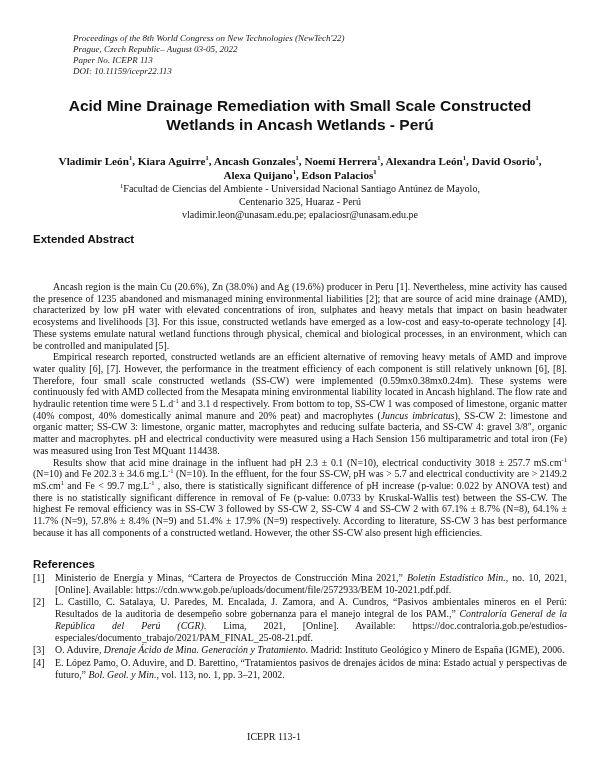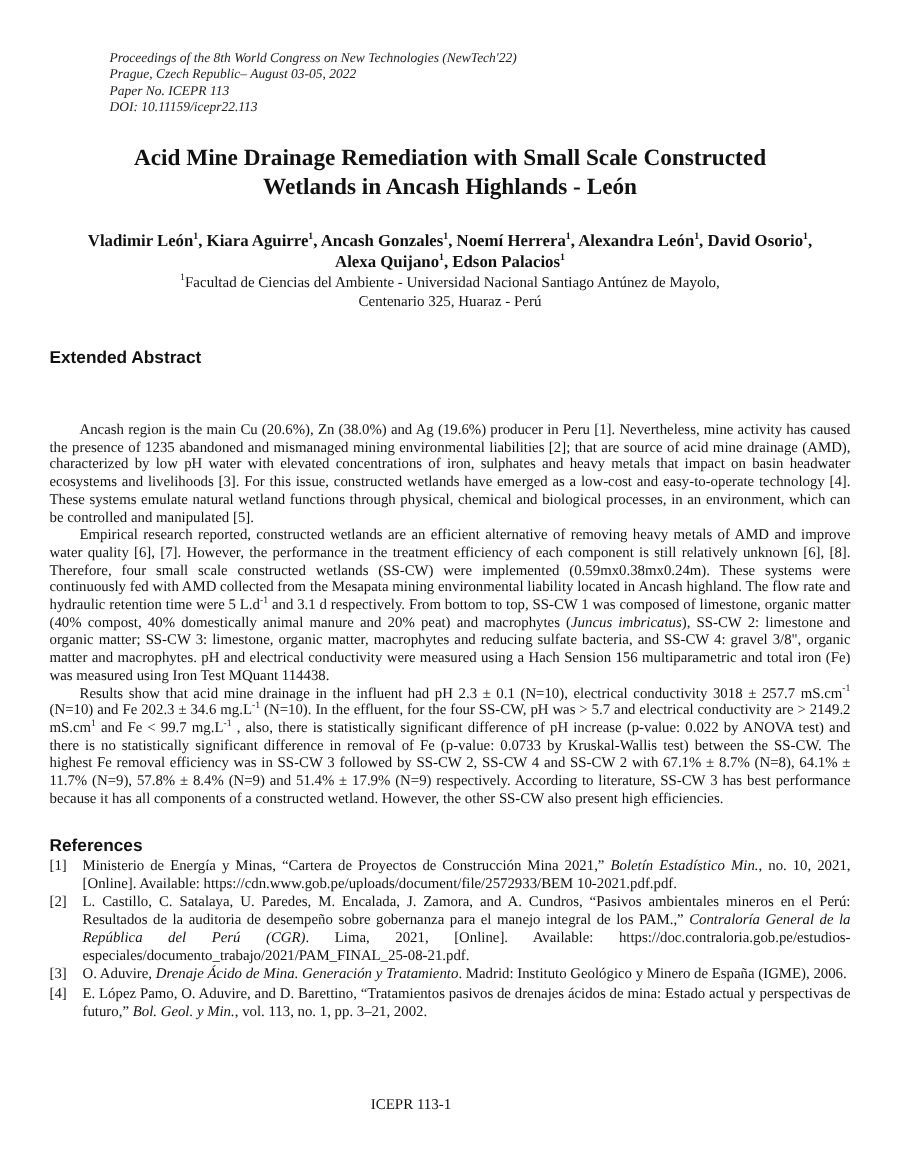--- a/index.html
+++ b/index.html
@@ -7,21 +7,21 @@
     width: 600px; height: 776px; position: relative; overflow: hidden;
     font-family: "Liberation Serif", serif; color: #111;
   }
   .header {
     position: absolute; left: 33px; top: 33px;
     font-style: italic; font-size: 9px; line-height: 11px; color: #222; margin-left: 40px;
   }
   .header div { white-space: nowrap; }
   .title {
     position: absolute; left: 40px; width: 520px; top: 96px;
-    text-align: center; font-family: Liberation Serif, serif;
+    text-align: center; font-family: Liberation Sans, sans-serif;
     font-weight: bold; font-size: 15.5px; line-height: 19px; color: #111;
   }
   .authors {
     position: absolute; left: 25px; width: 550px; top: 154px;
     text-align: center; font-weight: bold; font-size: 11.2px; line-height: 14px;
   }
   .affil {
     position: absolute; left: 25px; width: 550px; top: 182px;
     text-align: center; font-size: 10px; line-height: 13px;
   }
@@ -53,41 +53,42 @@
 
 <div class="header">
   <div>Proceedings of the 8th World Congress on New Technologies (NewTech'22)</div>
   <div>Prague, Czech Republic– August 03-05, 2022</div>
   <div>Paper No. ICEPR 113</div>
   <div>DOI: 10.11159/icepr22.113</div>
 </div>
 
 <div class="title">
   <div>Acid Mine Drainage Remediation with Small Scale Constructed</div>
-  <div>Wetlands in Ancash Highlands - León</div>
+  <div>Wetlands in Ancash Wetlands - Perú</div>
 </div>
 
 <div class="authors">
   <div>
     <span>Vladimir León</span><sup>1</sup>,
     <span>Kiara Aguirre</span><sup>1</sup>,
     <span>Ancash Gonzales</span><sup>1</sup>,
     <span>Noemí Herrera</span><sup>1</sup>,
     <span>Alexandra León</span><sup>1</sup>,
     <span>David Osorio</span><sup>1</sup>,
   </div>
   <div>
     <span>Alexa Quijano</span><sup>1</sup>,
     <span>Edson Palacios</span><sup>1</sup>
   </div>
 </div>
 
 <div class="affil">
   <div><sup>1</sup><span>Facultad de Ciencias del Ambiente - Universidad Nacional Santiago Antúnez de Mayolo,</span></div>
   <div>Centenario 325, Huaraz - Perú</div>
+  <div>vladimir.leon@unasam.edu.pe; epalaciosr@unasam.edu.pe</div>
 </div>
 
 <div class="section-head" style="top:233px;">Extended Abstract</div>
 
 <div class="abstract">
   <p>Ancash region is the main Cu (20.6%), Zn (38.0%) and Ag (19.6%) producer in Peru [1]. Nevertheless, mine activity has caused the presence of 1235 abandoned and mismanaged mining environmental liabilities [2]; that are source of acid mine drainage (AMD), characterized by low pH water with elevated concentrations of iron, sulphates and heavy metals that impact on basin headwater ecosystems and livelihoods [3]. For this issue, constructed wetlands have emerged as a low-cost and easy-to-operate technology [4]. These systems emulate natural wetland functions through physical, chemical and biological processes, in an environment, which can be controlled and manipulated [5].</p>
   <p><span>Empirical research reported, constructed wetlands are an efficient alternative of removing heavy metals of AMD and improve water quality  [6], [7]. However, the performance in the treatment efficiency of each component is still relatively unknown [6], [8]. Therefore, four small scale constructed wetlands (SS-CW) were implemented (0.59mx0.38mx0.24m). These systems were continuously fed with AMD collected from the Mesapata mining environmental liability located in Ancash highland. The flow rate and hydraulic retention time were 5 L.d</span><sup>-1</sup><span> and 3.1 d respectively. From bottom to top, SS-CW 1 was composed of limestone, organic matter (40% compost, 40% domestically animal manure and 20% peat) and macrophytes (</span><i>Juncus imbricatus</i><span>), SS-CW 2: limestone and organic matter; SS-CW 3: limestone, organic matter, macrophytes and reducing sulfate bacteria, and SS-CW 4: gravel 3/8", organic matter and macrophytes. pH and electrical conductivity were measured using a Hach Sension 156 multiparametric and total iron (Fe) was measured using Iron Test MQuant 114438.</span></p>
   <p><span>Results show that acid mine drainage in the influent had pH 2.3 ± 0.1 (N=10), electrical conductivity 3018 ± 257.7 mS.cm</span><sup>-1</sup><span> (N=10) and Fe 202.3 ± 34.6 mg.L</span><sup>-1</sup><span> (N=10). In the effluent, for the four SS-CW, pH was &gt; 5.7 and electrical conductivity are &gt; 2149.2 mS.cm</span><sup>1</sup><span> and Fe &lt; 99.7 mg.L</span><sup>-1</sup><span> , also, there is statistically significant difference of pH increase (p-value: 0.022 by ANOVA test) and there is no statistically significant difference in removal of Fe (p-value: 0.0733 by Kruskal-Wallis test) between the SS-CW. The highest Fe removal efficiency was in SS-CW 3 followed by SS-CW 2, SS-CW 4 and SS-CW 2 with 67.1% ± 8.7% (N=8), 64.1% ± 11.7% (N=9), 57.8% ± 8.4% (N=9) and 51.4% ± 17.9% (N=9) respectively. According to literature, SS-CW 3 has best performance because it has all components of a constructed wetland. However, the other SS-CW also present high efficiencies.</span></p>
 </div>
 

